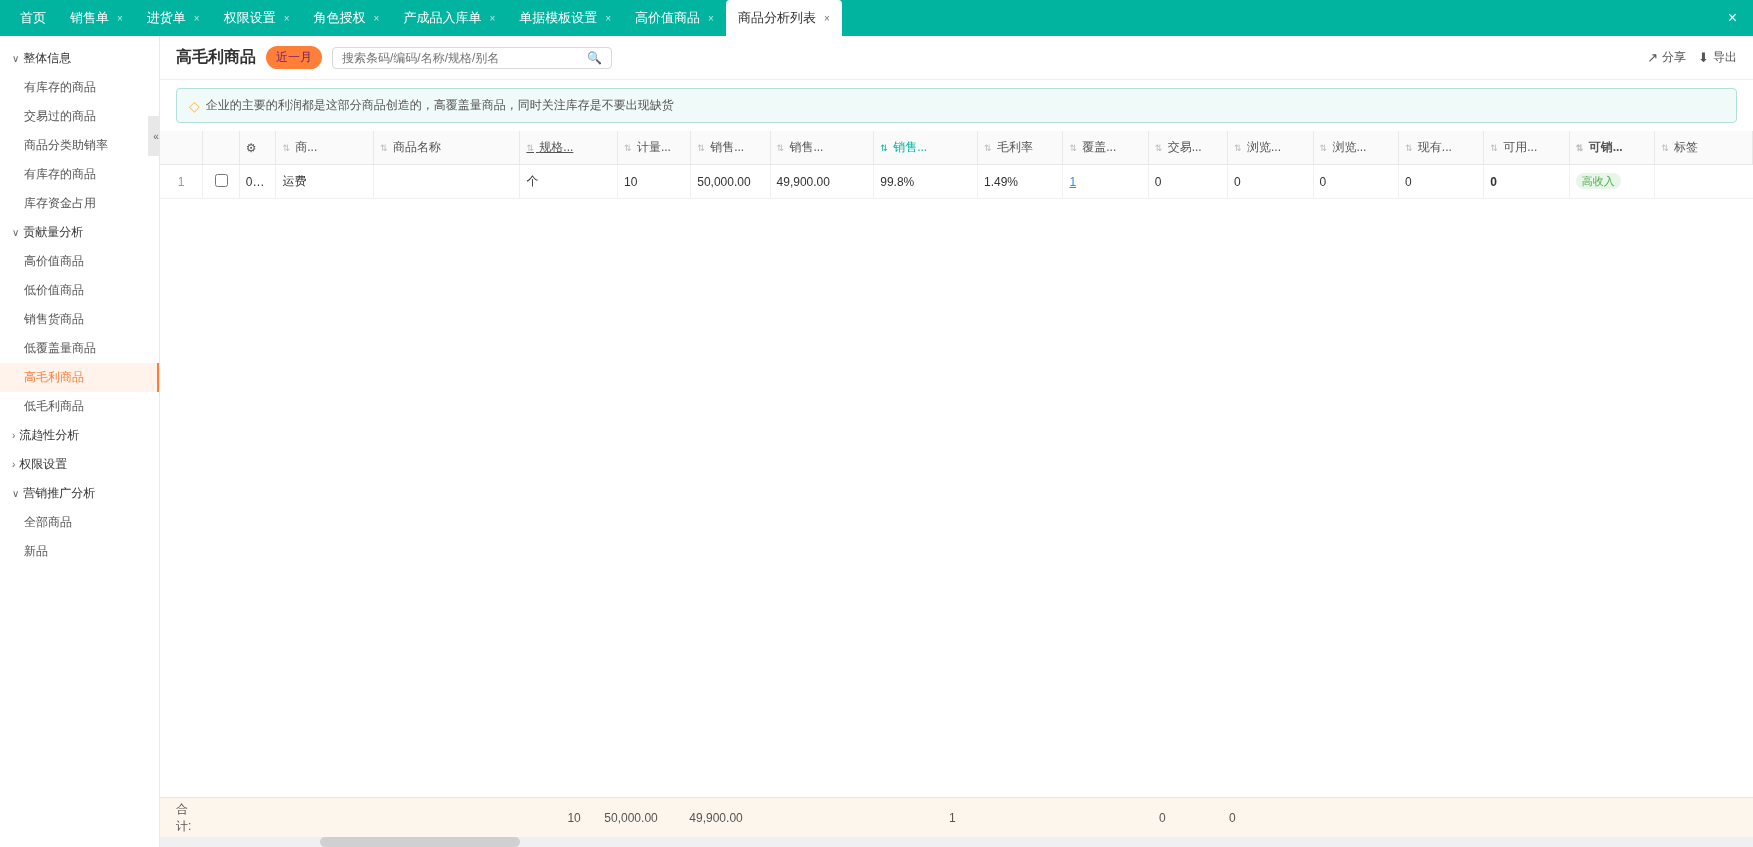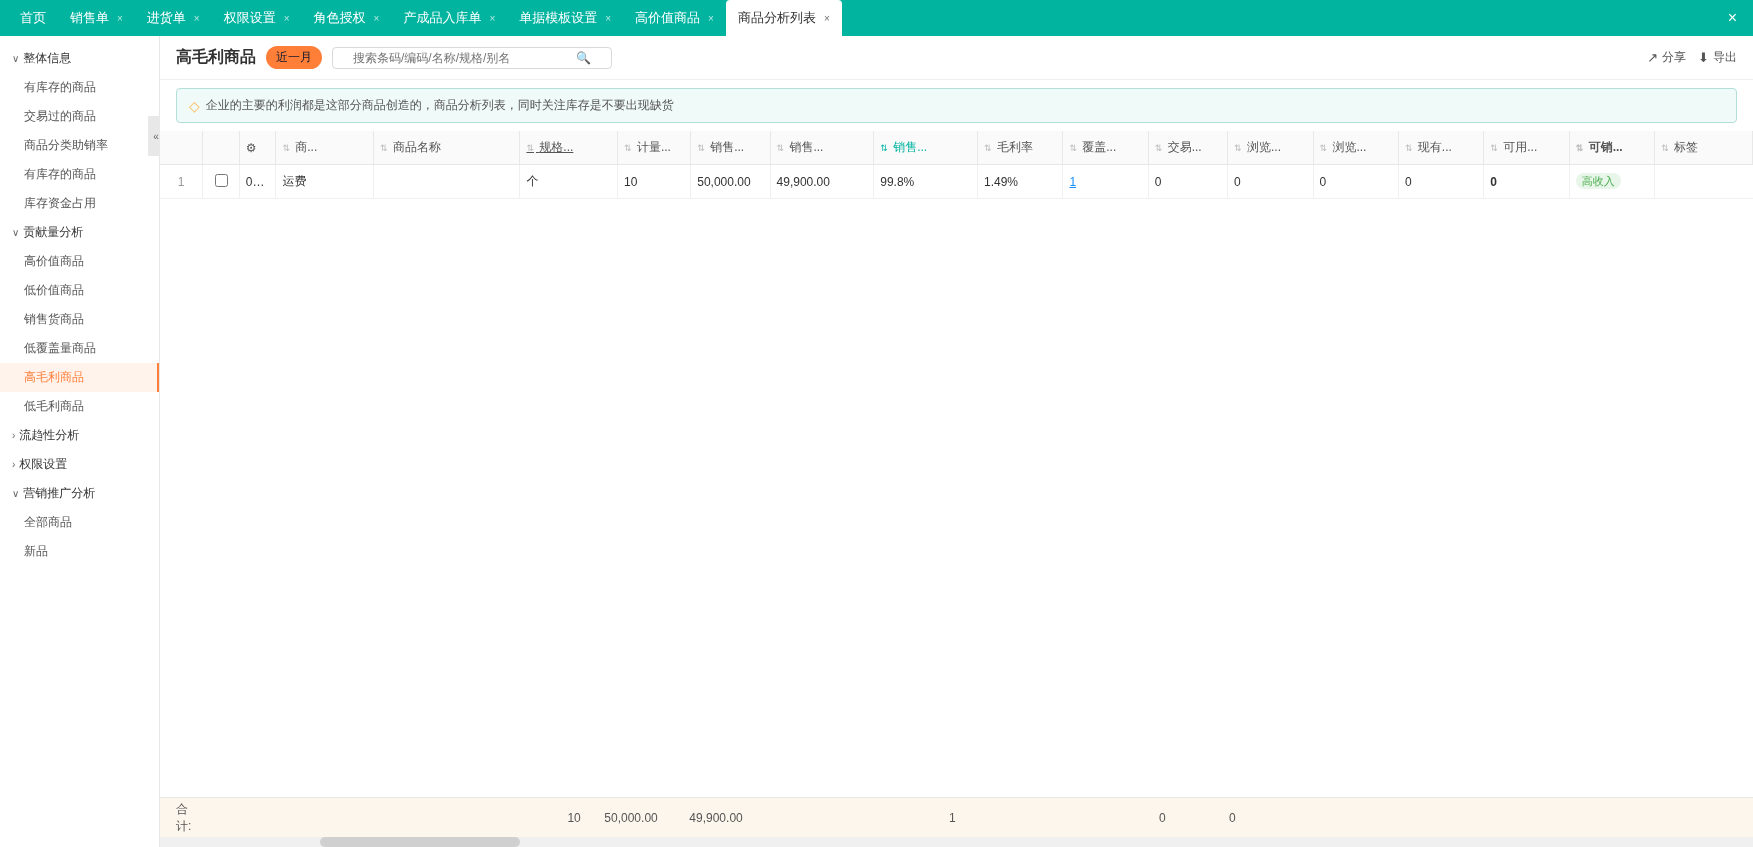--- a/index.html
+++ b/index.html
@@ -107,33 +107,33 @@
       border-bottom: 1px solid #f0f0f0;
       flex-shrink: 0;
     }
     .content-title {
       font-size: 16px;
       font-weight: bold;
       color: #333;
     }
     .filter-btn {
       background: #ff7f39;
-      color: #0f172a;
+      color: #701a75;
       border: none;
       padding: 3px 10px;
       border-radius: 12px;
       font-size: 12px;
       cursor: pointer;
     }
     .search-box {
       display: flex;
       align-items: center;
       border: 1px solid #d9d9d9;
       border-radius: 4px;
-      padding: 3px 20px;
+      padding: 3px 9px;
       flex: 1;
       max-width: 280px;
       gap: 6px;
     }
     .search-box input {
       border: none;
       outline: none;
       font-size: 12px;
       flex: 1;
       color: #999;
@@ -404,21 +404,21 @@
         </div>
         <div class="action-btn">
           <span style="font-size:13px;">⬇</span>
           <span>导出</span>
         </div>
       </div>
     </div>
 
     <div class="info-banner">
       <span class="info-icon">◇</span>
-      <span>企业的主要的利润都是这部分商品创造的，商品分析列表，同时关注库存是不要出现缺货</span>
+      <span>企业的主要的利润都是这部分商品创造的，高覆盖量商品，同时关注库存是不要出现缺货</span>
     </div>
 
     <div class="table-container">
       <table>
         <thead>
           <tr>
             <th class="col-num"></th>
             <th class="col-check"></th>
             <th class="col-gear">
               <span>⚙</span>

